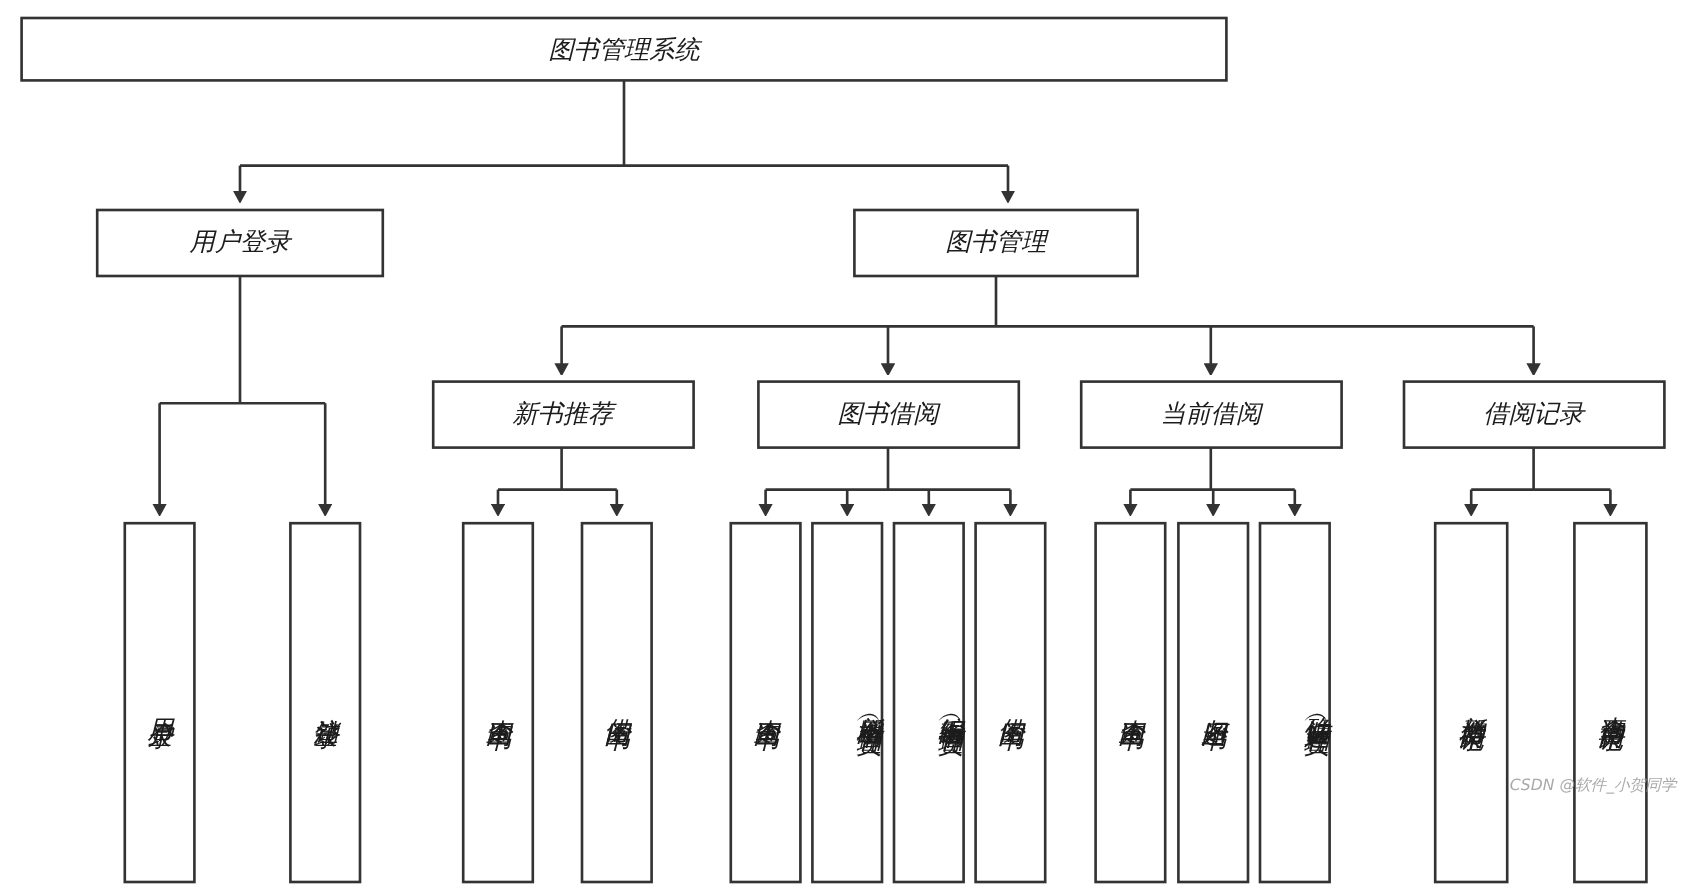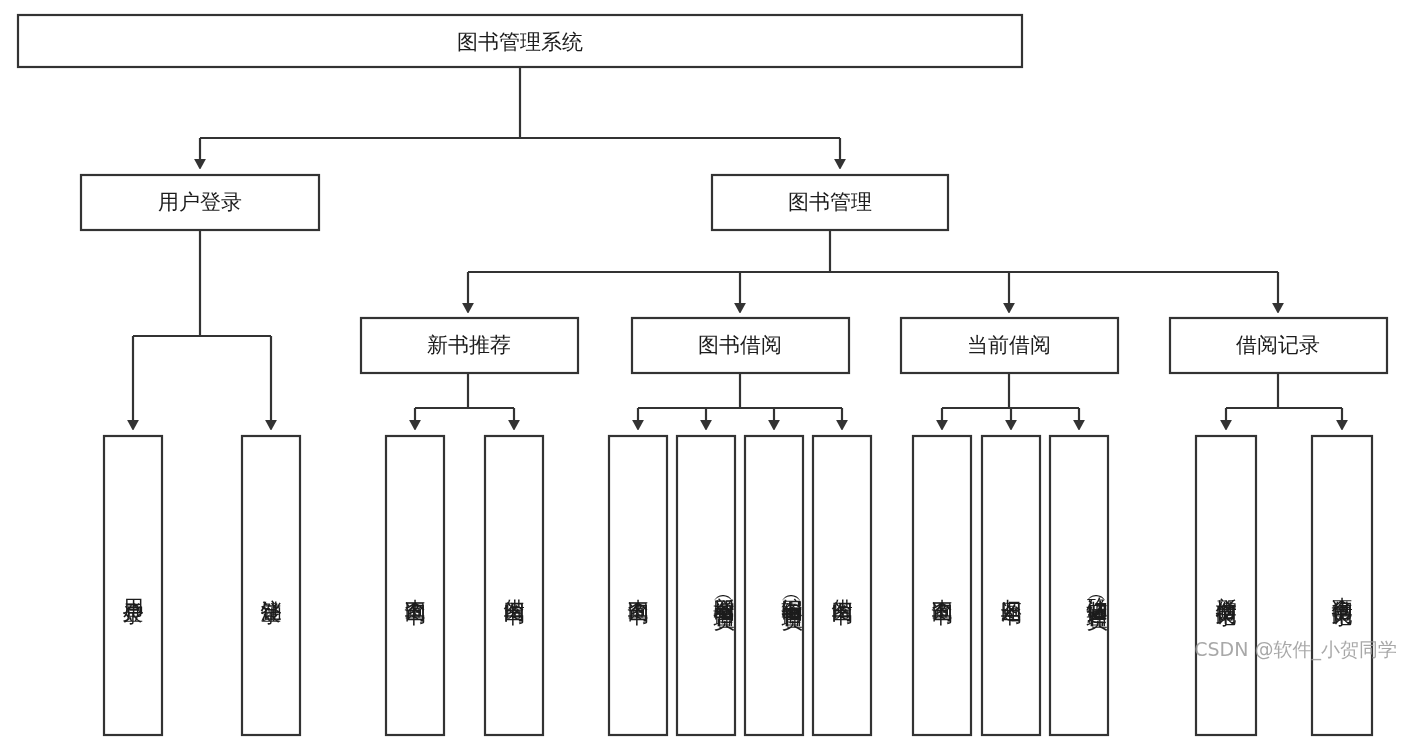--- a/index.html
+++ b/index.html
@@ -12,20 +12,21 @@
     width: 1405px;
     height: 747px;
     overflow: hidden;
     font-family: "DejaVu Sans", "Liberation Sans", sans-serif;
   }
   #diagram-root {
     position: relative;
     width: 1405px;
     height: 667px;
     background: #ffffff;
+    font-style: italic;
   }
   svg#diagram-svg {
     position: absolute;
     left: 0;
     top: 0;
     width: 1405px;
     height: 747px;
     display: block;
   }
   .node-rect {
@@ -66,21 +67,21 @@
     text-align: center;
     white-space: nowrap;
     pointer-events: none;
     user-select: none;
   }
   .watermark {
     position: absolute;
     right: 8px;
     bottom: 4px;
     font-family: "DejaVu Sans", "Liberation Sans", sans-serif;
-    font-size: 19px;
+    font-size: 13px;
     color: #9a9a9a;
     opacity: 0.85;
     white-space: nowrap;
     user-select: none;
   }
 </style>
 </head>
 <body>
 
 <div id="diagram-root">

